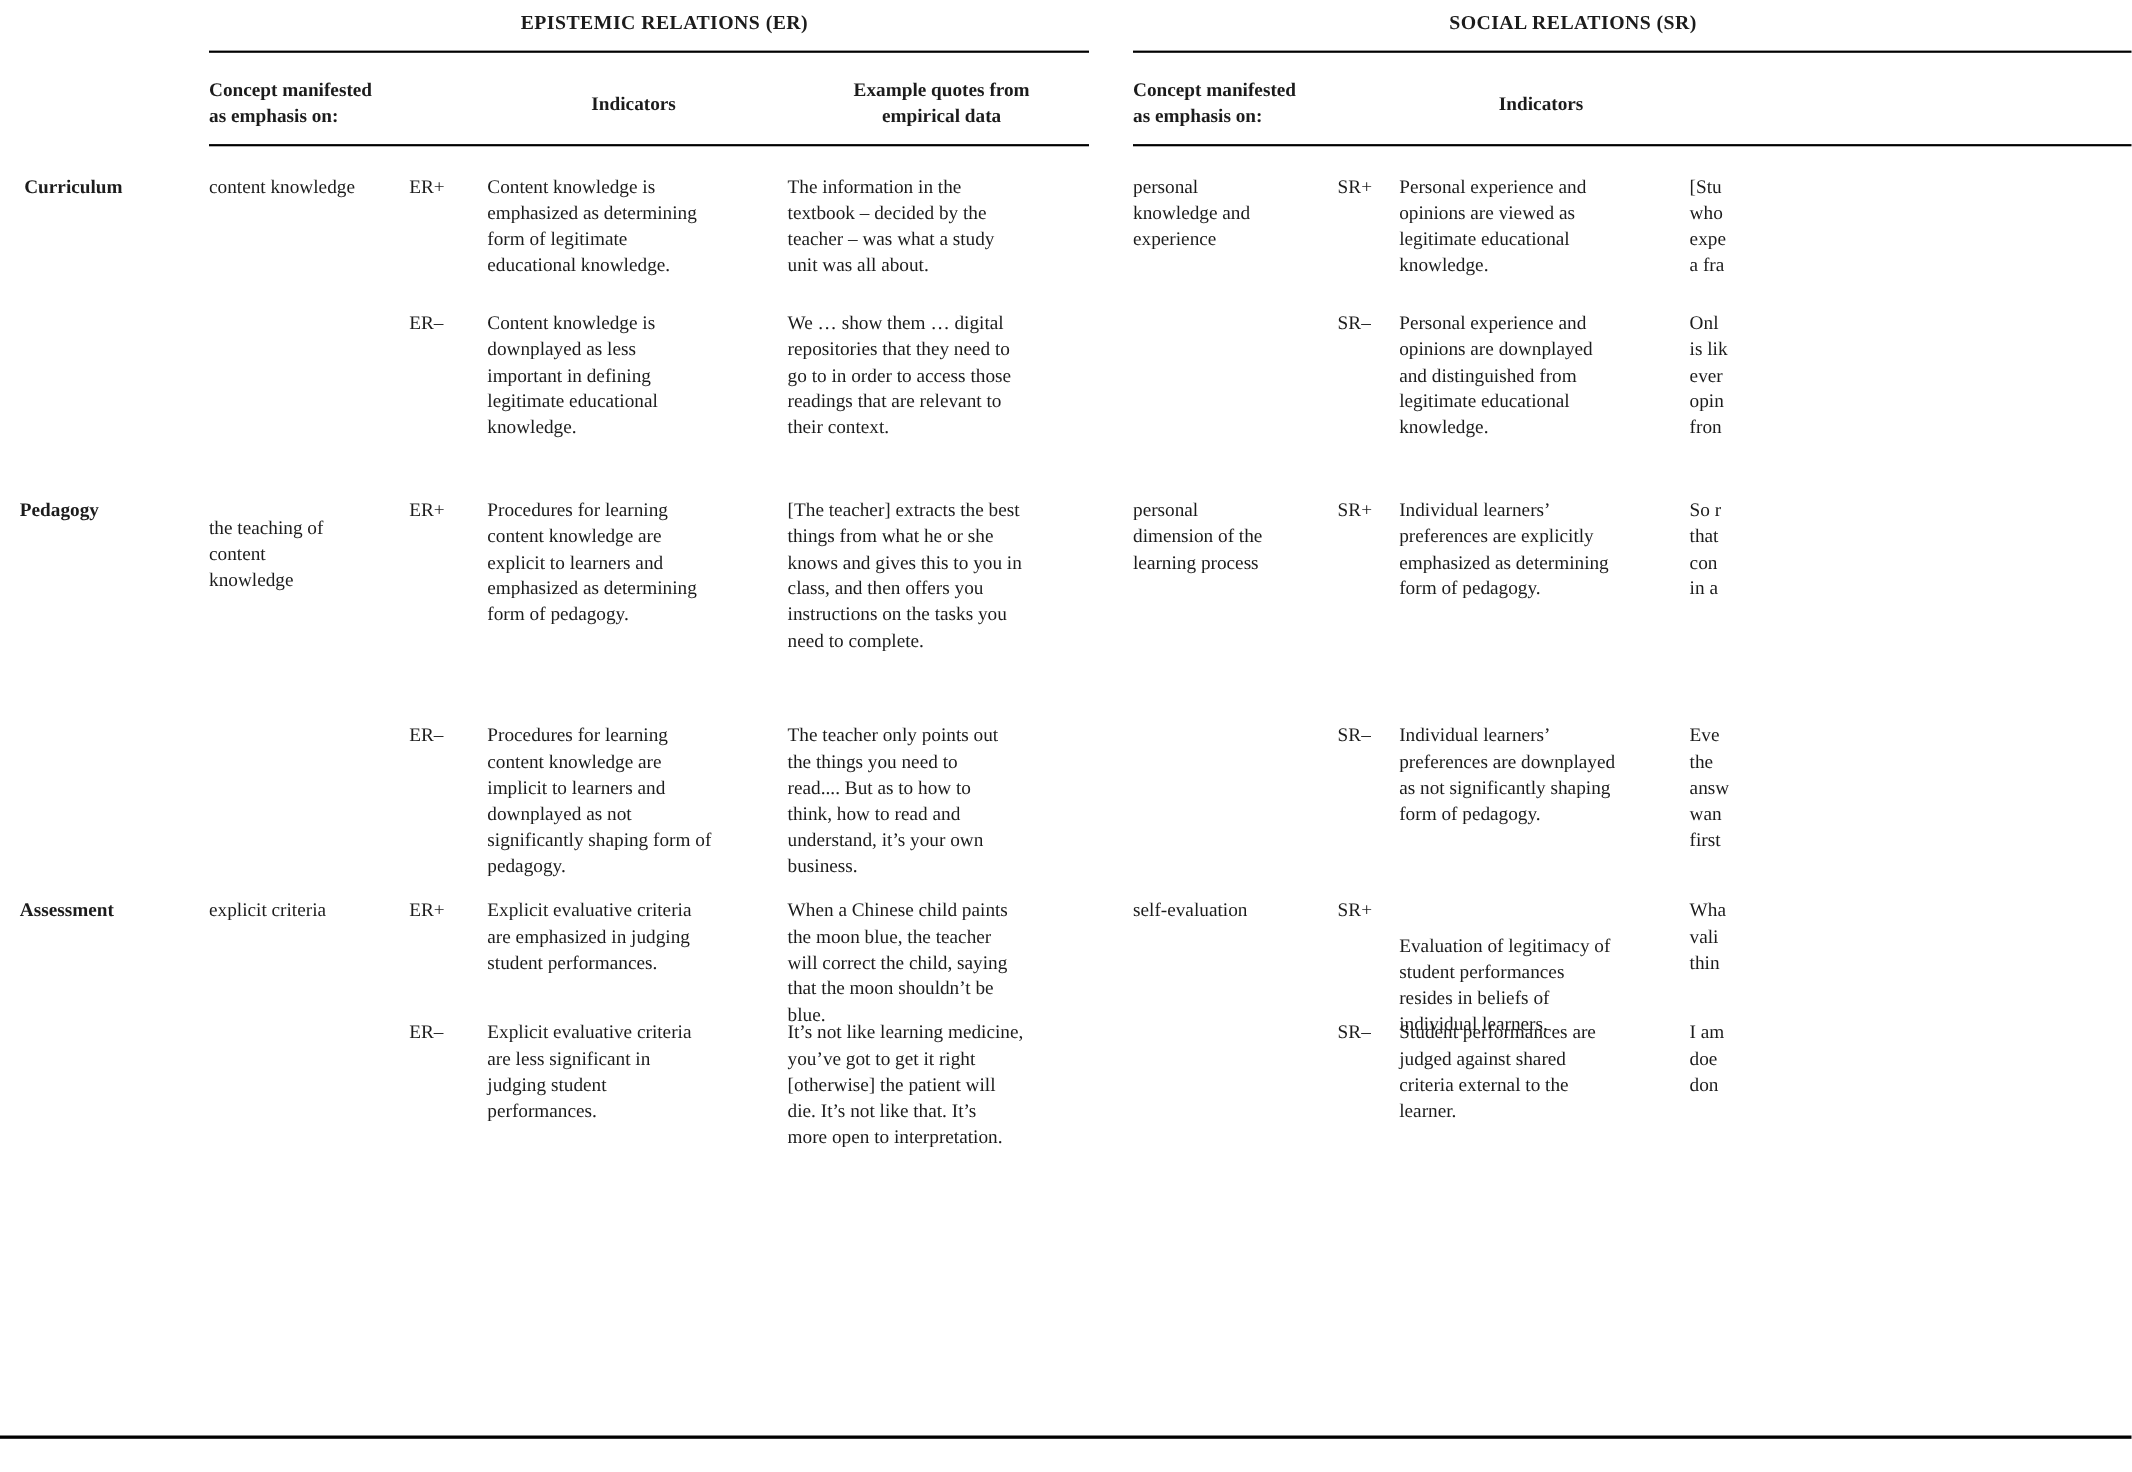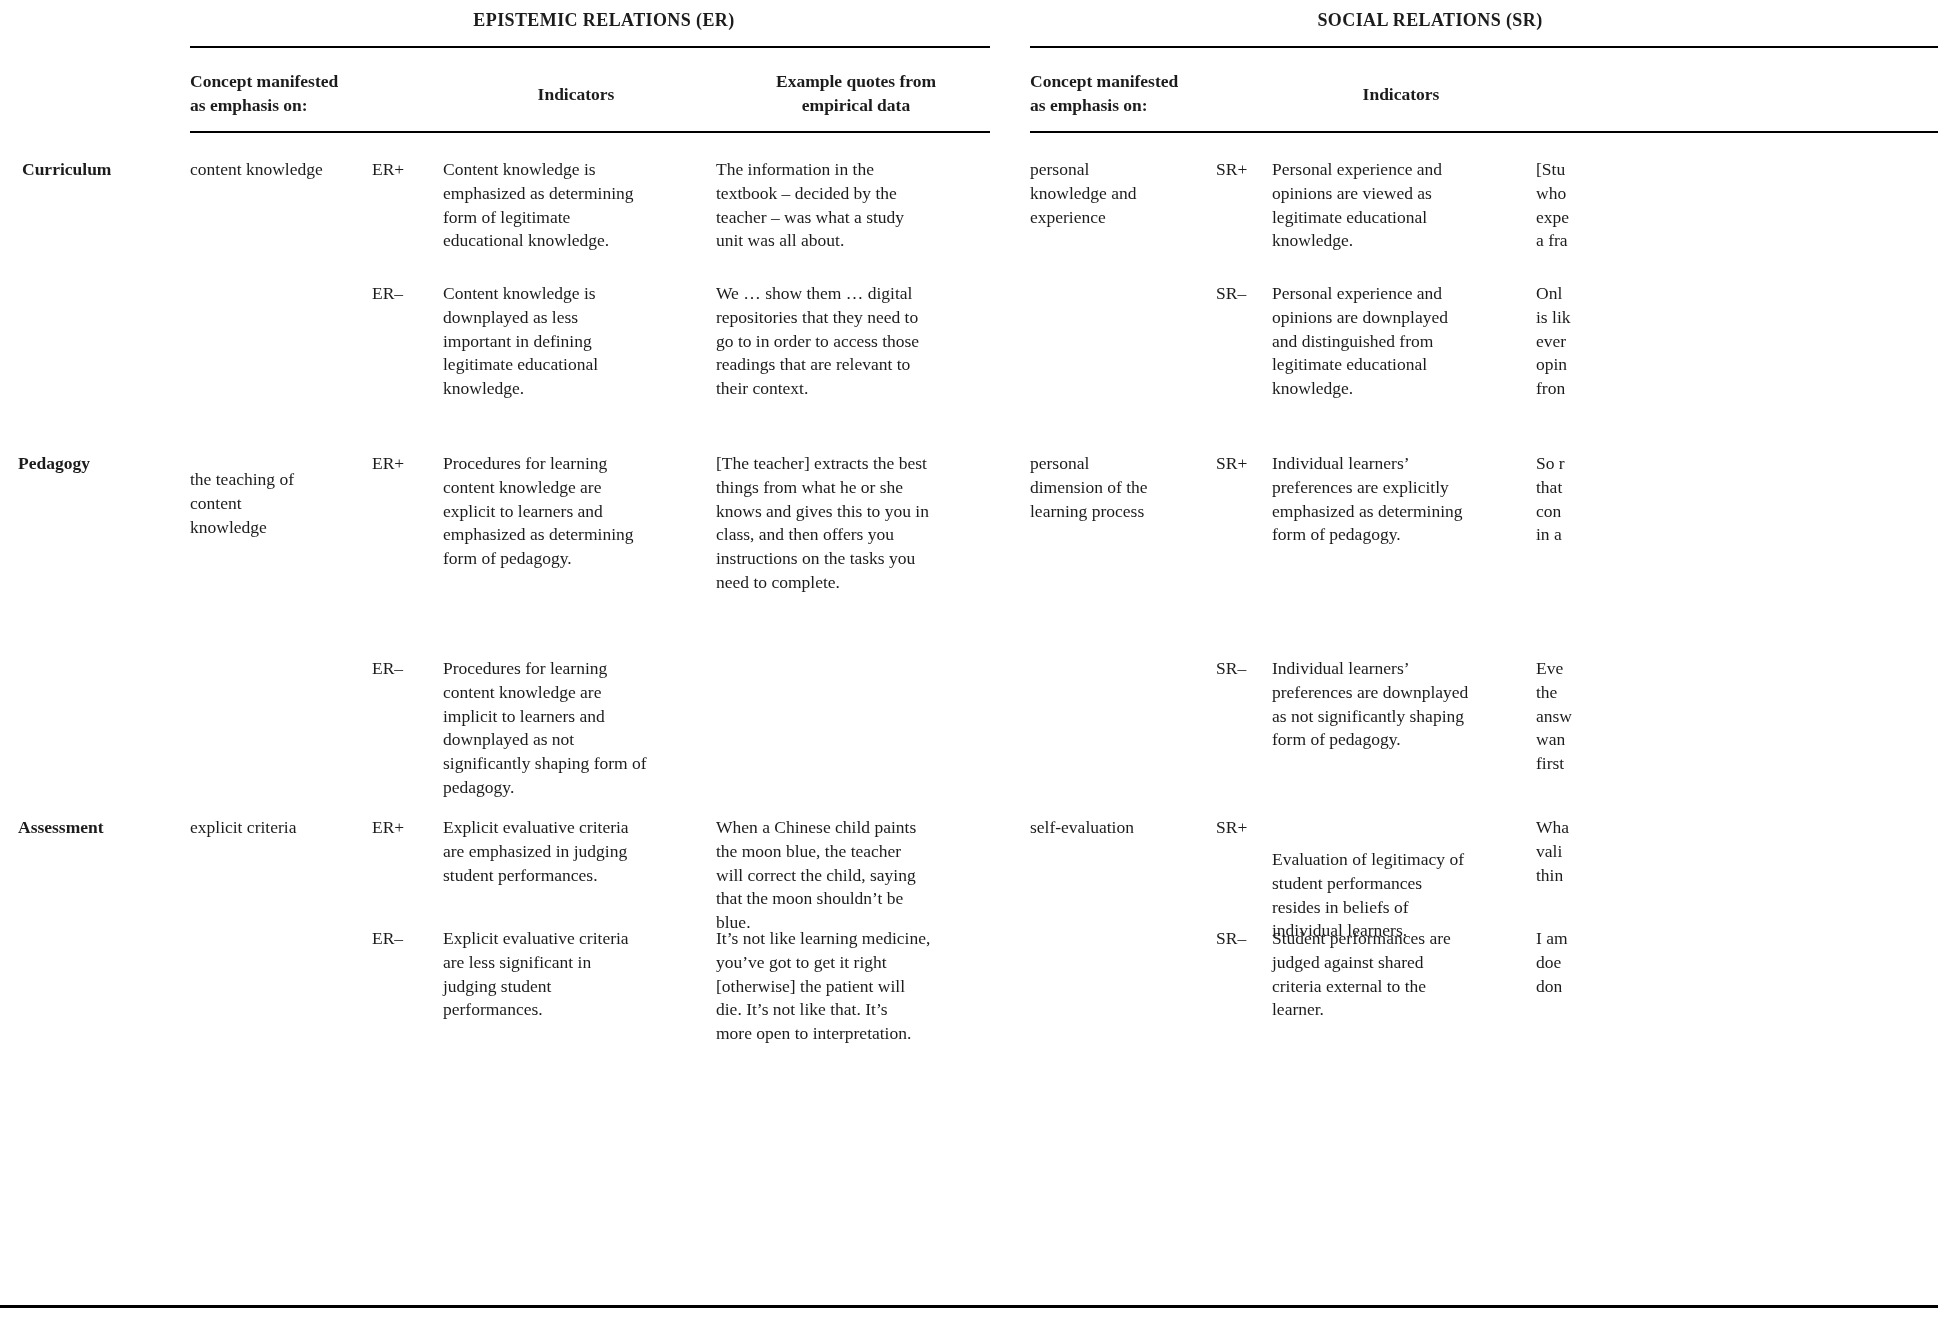--- a/index.html
+++ b/index.html
@@ -139,20 +139,26 @@
 con
 in a</div>
 
   <div class="cell" style="left:372px; top:657px; width:54px;">ER–</div>
   <div class="cell" style="left:443px; top:657px; width:266px;">Procedures for learning
 content knowledge are
 implicit to learners and
 downplayed as not
 significantly shaping form of
 pedagogy.</div>
+  <div class="cell" style="left:716px; top:657px; width:280px;">The teacher only points out
+the things you need to
+read.... But as to how to
+think, how to read and
+understand, it’s your own
+business.</div>
   <div class="cell" style="left:1216px; top:657px; width:54px;">SR–</div>
   <div class="cell" style="left:1272px; top:657px; width:258px;">Individual learners’
 preferences are downplayed
 as not significantly shaping
 form of pedagogy.</div>
   <div class="cell" style="left:1536px; top:657px; width:380px;">Eve
 the
 answ
 wan
 first</div>

